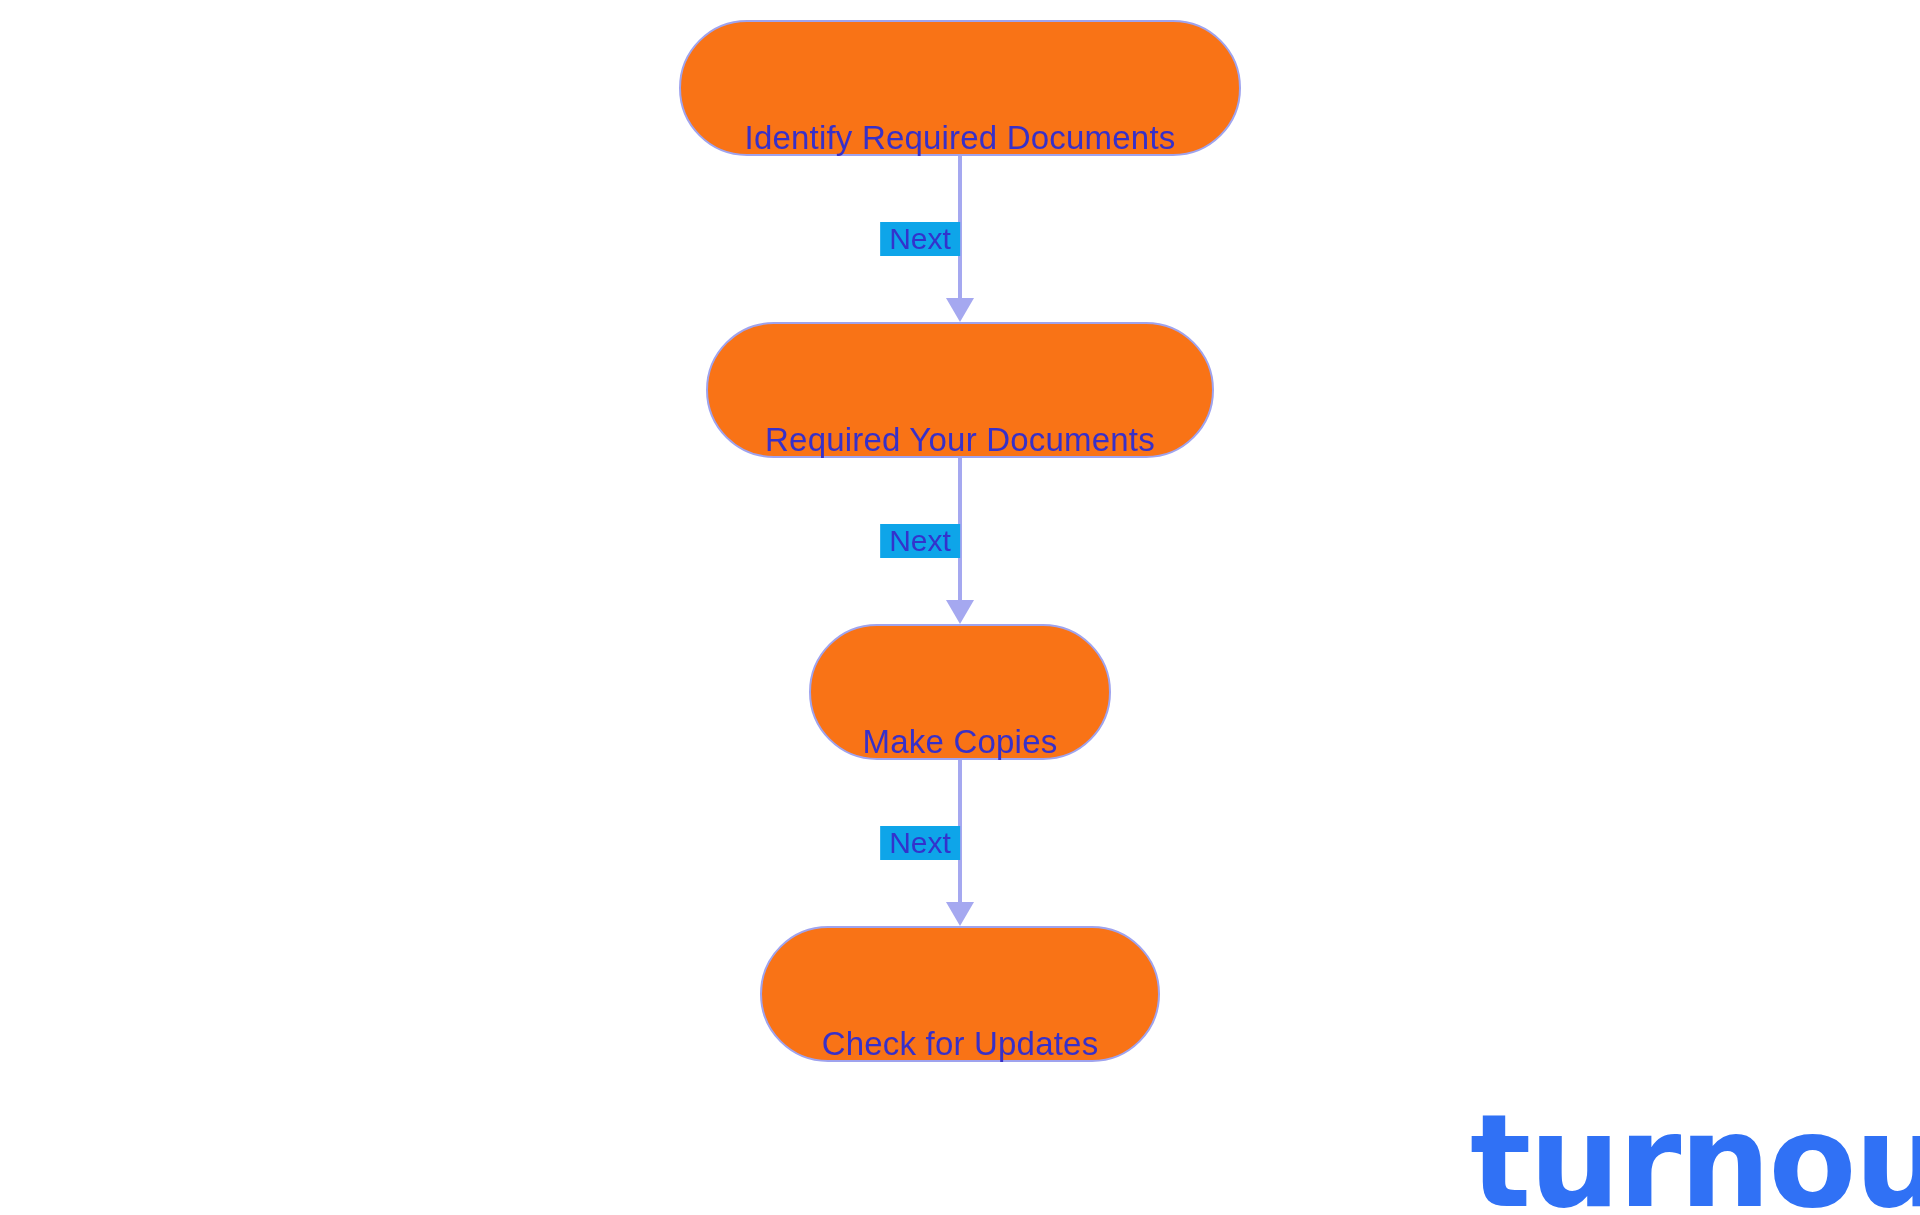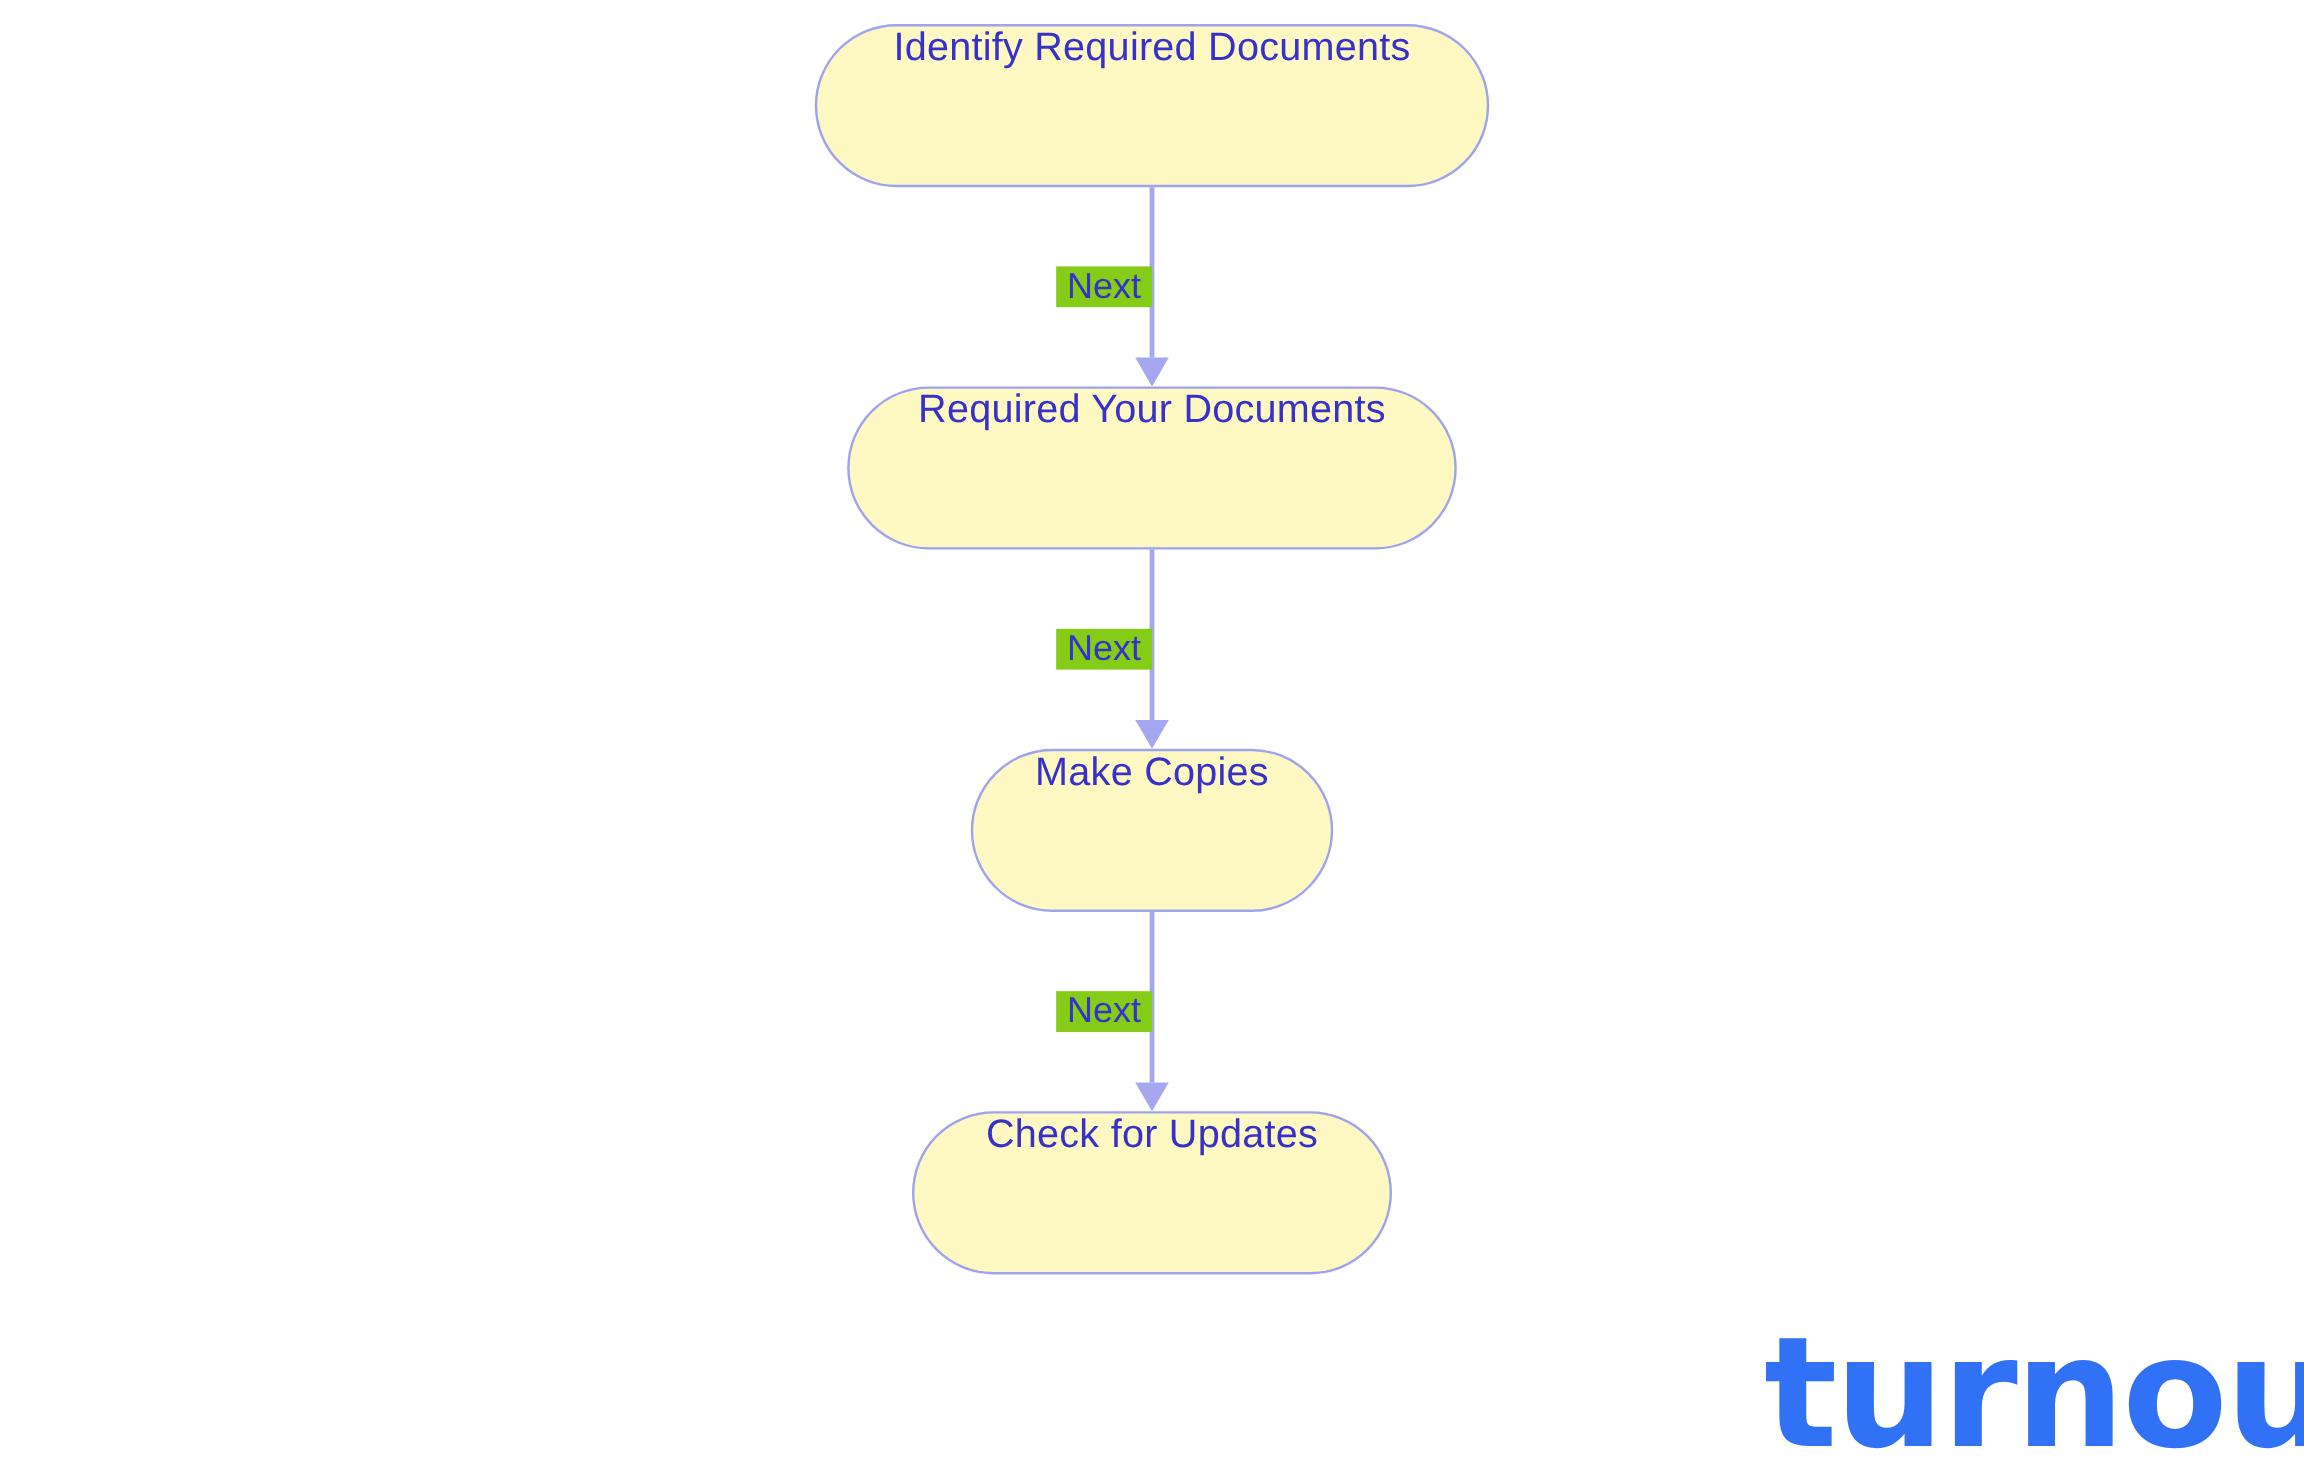--- a/index.html
+++ b/index.html
@@ -32,23 +32,23 @@
     display: flex;
     flex-direction: column;
     align-items: center;
   }
 
   
   .node {
     position: relative;
     box-sizing: border-box;
     display: flex;
-    align-items: flex-start;
+    align-items: flex-end;
     justify-content: center;
-    background: #fef9c3;
+    background: #f97316;
     border: 2px solid #9fa3ee;
     border-radius: 9999px;
     color: #3730c9;
     font-size: 33px;
     font-weight: 400;
     letter-spacing: 0.2px;
     white-space: nowrap;
   }
   .node-label {
     display: block;
@@ -88,21 +88,21 @@
     border-left: 14px solid transparent;
     border-right: 14px solid transparent;
     border-top: 24px solid #a5a8f0;
   }
   .connector-label {
     position: absolute;
     left: 50%;
     top: 50%;
     transform: translate(-50%, -50%);
     margin-left: -40px;
-    background: #84cc16;
+    background: #0ea5e9;
     padding: 2px 9px;
     color: #3333cc;
     font-size: 30px;
     line-height: 1;
     white-space: nowrap;
   }
 
   
   .brand-logo {
     position: absolute;

